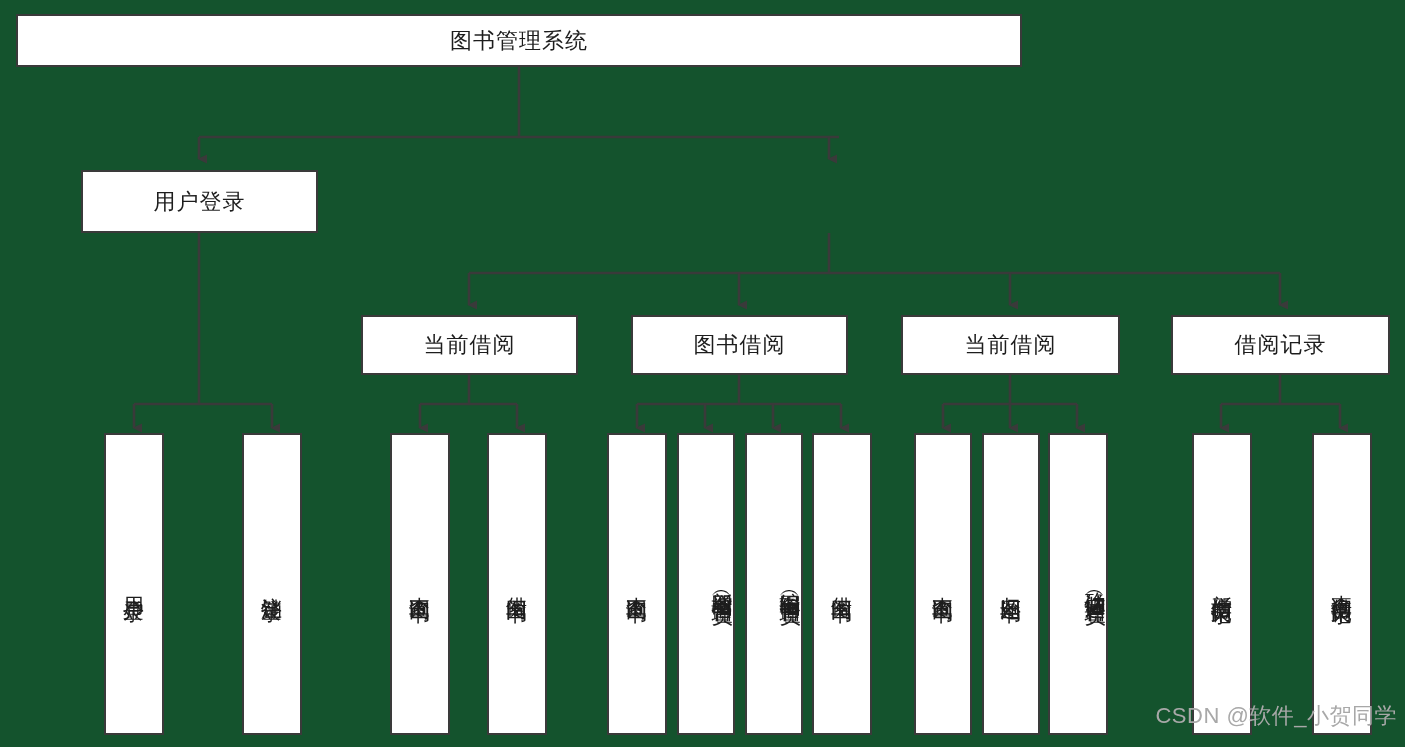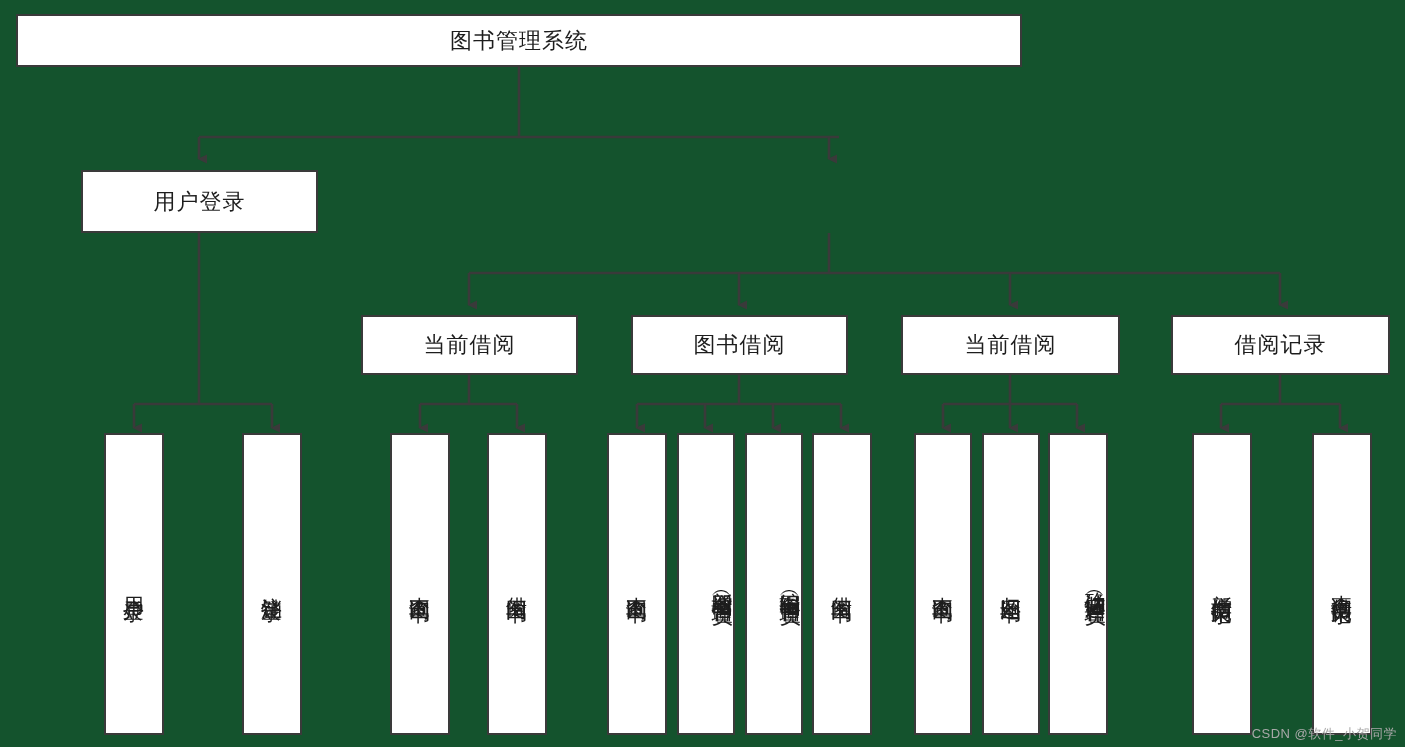--- a/index.html
+++ b/index.html
@@ -50,22 +50,22 @@
   .node.vert.topalign {
     align-items: flex-start;
   }
   .node .lbl {
     display: block;
     white-space: nowrap;
   }
   #watermark {
     position: absolute;
     right: 8px;
-    bottom: 4px;
-    font-size: 13px;
+    bottom: 16px;
+    font-size: 22px;
     color: #a8a8a8;
     letter-spacing: 0.5px;
     white-space: nowrap;
     pointer-events: none;
   }
 </style>
 </head>
 <body>
 
 <div id="stage">

